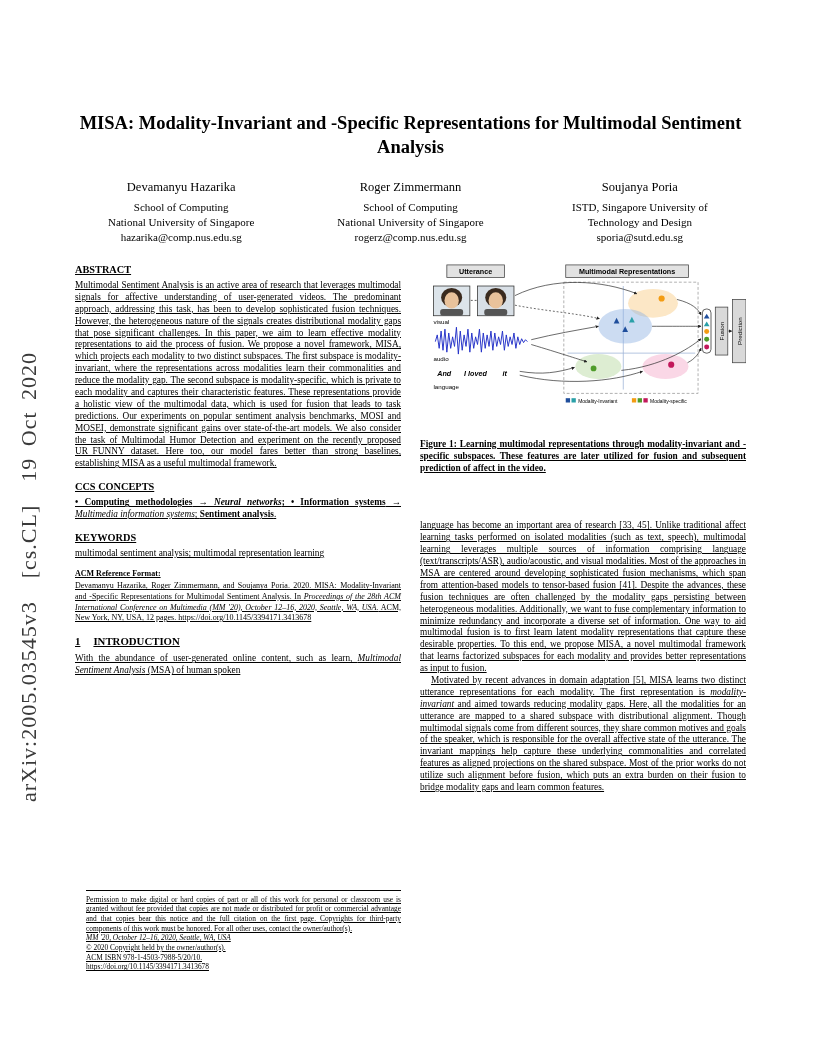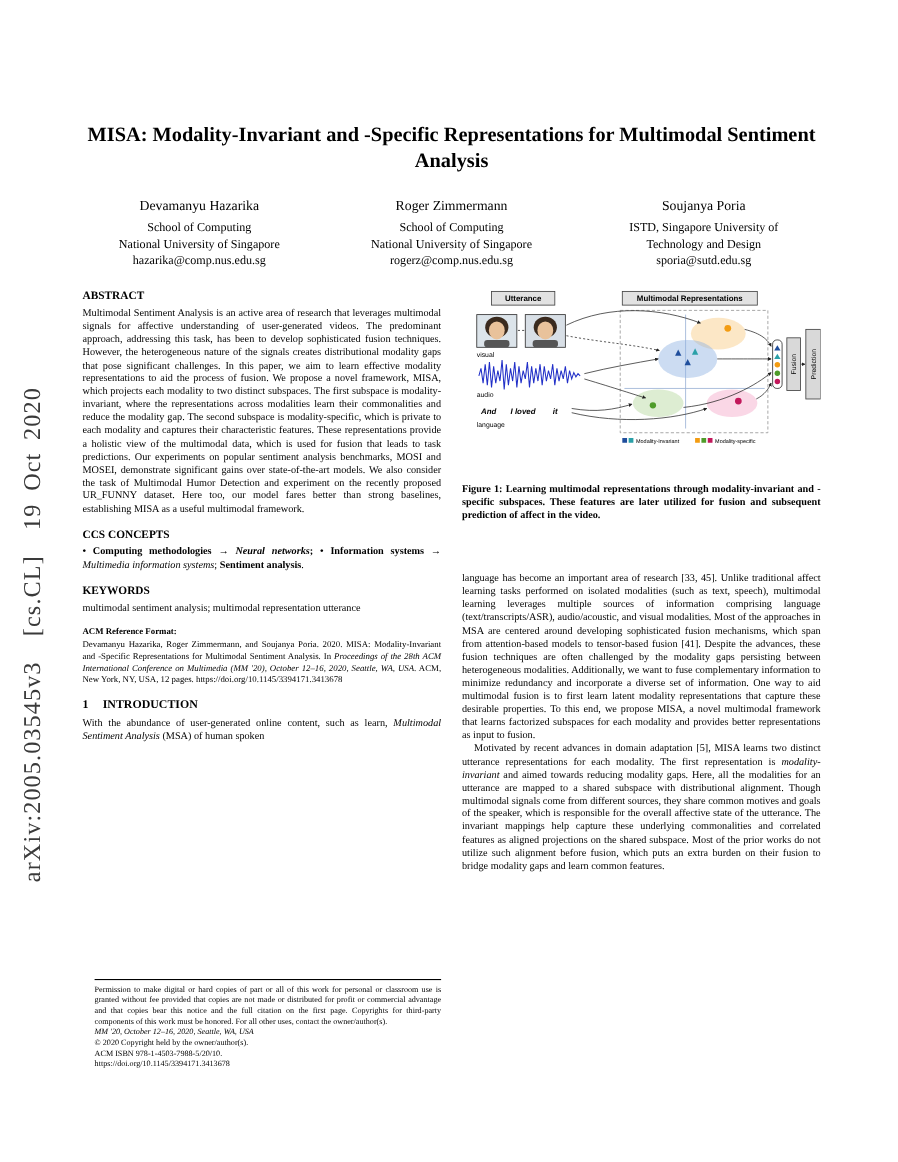--- a/index.html
+++ b/index.html
@@ -16,21 +16,21 @@
     white-space:pre; color:#3a3a3a;
   }
   .content { position:absolute; left:75px; right:70px; top:12px; }
   .title {
     margin-top:99px; text-align:center;
     font-size:18.5px; font-weight:bold; line-height:1.3;
   }
   .authors { display:flex; margin-top:20px; text-align:center;gap:17px; }
   .author { flex:1; font-size:11px; line-height:1.4; }
   .author-name { font-size:12.5px; margin-bottom:3px; }
-  .columns { display:flex; gap:19px; margin-top:17px; height:709px; }
+  .columns { display:flex; gap:19px; margin-top:17px; height:709px;text-decoration:underline; }
   .col { flex:1; min-width:0; font-size:9.3px; line-height:1.28; text-align:justify; }
   .col-left { display:flex; flex-direction:column; }
   h2.sec { font-size:10.3px; font-weight:bold; margin:10px 0 4px; }
   h2.sec.first { margin-top:0; }
   .acm-head { font-size:8px; font-weight:bold; margin:9px 0 2px; }
   .acm-text { font-size:8px; line-height:1.32; }
   .intro-head { font-size:10.8px; font-weight:bold; margin:11px 0 5px; }
   .intro-head .num { margin-right:13px; }
   .footnote {
     margin-top:auto; font-size:7.4px; line-height:1.3; text-align:justify;
@@ -80,21 +80,21 @@
     <div class="columns">
 
       <div class="col col-left">
         <h2 class="sec first">ABSTRACT</h2>
         <p>Multimodal Sentiment Analysis is an active area of research that leverages multimodal signals for affective understanding of user-generated videos. The predominant approach, addressing this task, has been to develop sophisticated fusion techniques. However, the heterogeneous nature of the signals creates distributional modality gaps that pose significant challenges. In this paper, we aim to learn effective modality representations to aid the process of fusion. We propose a novel framework, MISA, which projects each modality to two distinct subspaces. The first subspace is modality-invariant, where the representations across modalities learn their commonalities and reduce the modality gap. The second subspace is modality-specific, which is private to each modality and captures their characteristic features. These representations provide a holistic view of the multimodal data, which is used for fusion that leads to task predictions. Our experiments on popular sentiment analysis benchmarks, MOSI and MOSEI, demonstrate significant gains over state-of-the-art models. We also consider the task of Multimodal Humor Detection and experiment on the recently proposed UR_FUNNY dataset. Here too, our model fares better than strong baselines, establishing MISA as a useful multimodal framework.</p>
 
         <h2 class="sec">CCS CONCEPTS</h2>
         <p><span class="b">• Computing methodologies</span><span> → </span><span class="bi">Neural networks</span><span class="b">; • </span><span class="b">Information systems</span><span> → </span><span class="it">Multimedia information systems</span><span>; </span><span class="b">Sentiment analysis</span><span>.</span></p>
 
         <h2 class="sec">KEYWORDS</h2>
-        <p>multimodal sentiment analysis; multimodal representation utterance</p>
+        <p>multimodal sentiment analysis; multimodal representation learning</p>
 
         <div class="acm-head">ACM Reference Format:</div>
         <p class="acm-text"><span>Devamanyu Hazarika, Roger Zimmermann, and Soujanya Poria. 2020. MISA: Modality-Invariant and -Specific Representations for Multimodal Sentiment Analysis. In </span><span class="it">Proceedings of the 28th ACM International Conference on Multimedia (MM '20), October 12–16, 2020, Seattle, WA, USA.</span><span> ACM, New York, NY, USA, 12 pages. https://doi.org/10.1145/3394171.3413678</span></p>
 
         <h2 class="intro-head"><span class="num">1</span><span>INTRODUCTION</span></h2>
         <p><span>With the abundance of user-generated online content, such as learn, </span><span class="it">Multimodal Sentiment Analysis</span><span> (MSA) of human spoken</span></p>
 
         <div class="footnote">
           <p>Permission to make digital or hard copies of part or all of this work for personal or classroom use is granted without fee provided that copies are not made or distributed for profit or commercial advantage and that copies bear this notice and the full citation on the first page. Copyrights for third-party components of this work must be honored. For all other uses, contact the owner/author(s).</p>
           <p class="it">MM '20, October 12–16, 2020, Seattle, WA, USA</p>

